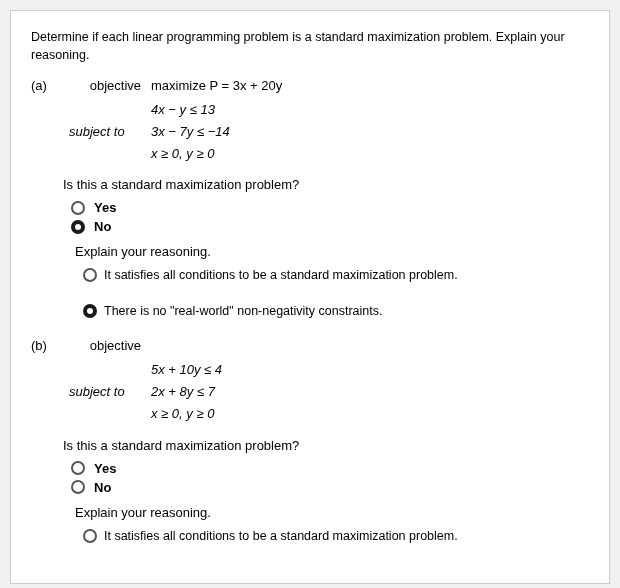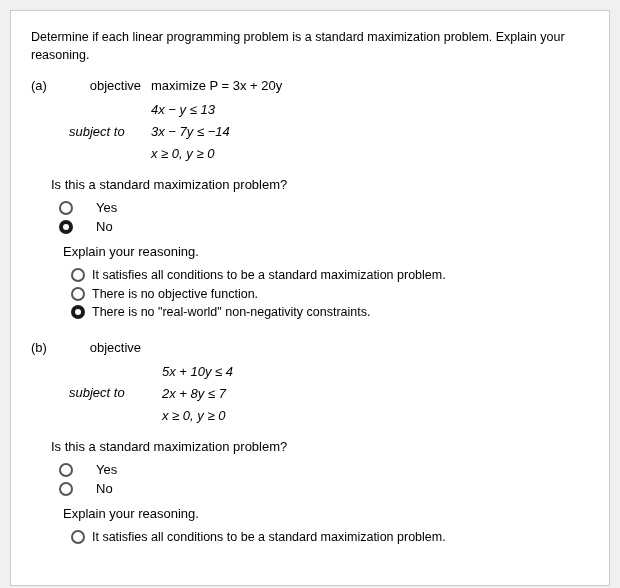--- a/index.html
+++ b/index.html
@@ -59,39 +59,40 @@
       align-items: center;
       gap: 10px;
       font-style: italic;
     }
     .subject-label {
       font-size: 13px;
       min-width: 72px;
       padding-top: 0px;
     }
     .question-block {
-      margin-left: 20px;
+      margin-left: 32px;
       margin-top: 12px;
       margin-bottom: 8px;
     }
     .question-text {
       font-size: 13px;
       margin-bottom: 8px;
     }
     .radio-group {
       display: flex;
       flex-direction: column;
       gap: 4px;
       margin-left: 8px;
     }
     .radio-option {
       display: flex;
       align-items: center;
-      gap: 23px;
-      font-size: 13px;
+      gap: 9px;
+      font-size: 13px;
+      font-weight: bold;
     }
     .radio-circle {
       width: 14px;
       height: 14px;
       border-radius: 50%;
       border: 2px solid #555;
       display: flex;
       align-items: center;
       justify-content: center;
       flex-shrink: 0;
@@ -103,31 +104,31 @@
     }
     .radio-circle.filled::after {
       content: '';
       width: 6px;
       height: 6px;
       border-radius: 50%;
       background: white;
       position: absolute;
     }
     .explain-block {
-      margin-left: 32px;
+      margin-left: 44px;
       margin-top: 10px;
     }
     .explain-title {
       font-size: 13px;
       margin-bottom: 8px;
     }
     .explain-options {
       display: flex;
       flex-direction: column;
-      gap: 1px;
+      gap: 18px;
       margin-left: 8px;
     }
     .explain-option {
       display: flex;
       align-items: flex-start;
       gap: 7px;
       font-size: 12.5px;
       line-height: 1.4;
     }
     .explain-circle {
@@ -195,40 +196,36 @@
     </div>
 
     <div class="explain-block">
       <div class="explain-title">Explain your reasoning.</div>
       <div class="explain-options">
         <div class="explain-option">
           <div class="explain-circle"></div>
           <span class="explain-text">It satisfies all conditions to be a standard maximization problem.</span>
         </div>
         <div class="explain-option">
-          <div class="explain-circle"></div>
-          <span class="explain-text">There is no objective function.</span>
-        </div>
-        <div class="explain-option">
           <div class="explain-circle filled"></div>
           <span class="explain-text">There is no "real-world" non-negativity constraints.</span>
         </div>
       </div>
     </div>
   </div>
 
   <div class="problem-block">
     <div class="problem-header">
       <span class="problem-label">(b)</span>
       <span class="problem-type">objective</span>
     </div>
     <div class="subject-to-block">
       <span style="min-width:28px;"></span>
       <span class="subject-label">subject to</span>
-      <div class="constraints-block" style="margin-left:11px;">
+      <div class="constraints-block" style="margin-left:0;">
         <div class="constraint-line">5x + 10y ≤ 4</div>
         <div class="constraint-line">2x + 8y ≤ 7</div>
         <div class="constraint-line">x ≥ 0, y ≥ 0</div>
       </div>
     </div>
 
     <div class="question-block">
       <div class="question-text">Is this a standard maximization problem?</div>
       <div class="radio-group">
         <div class="radio-option">

